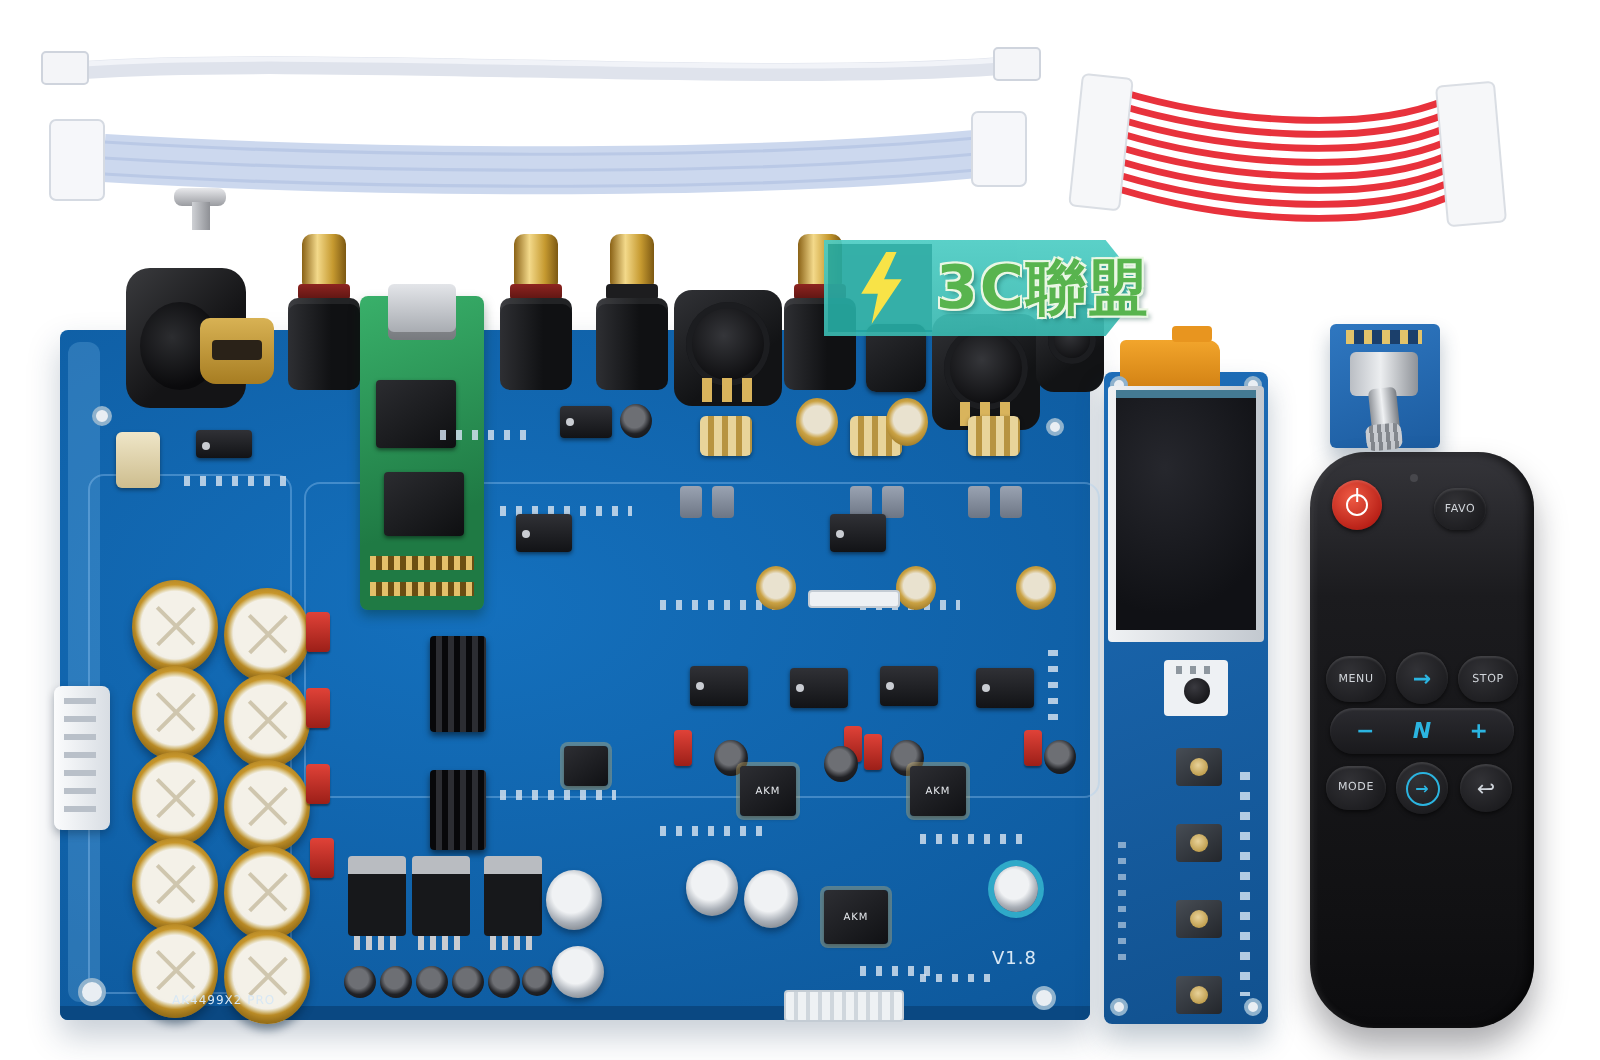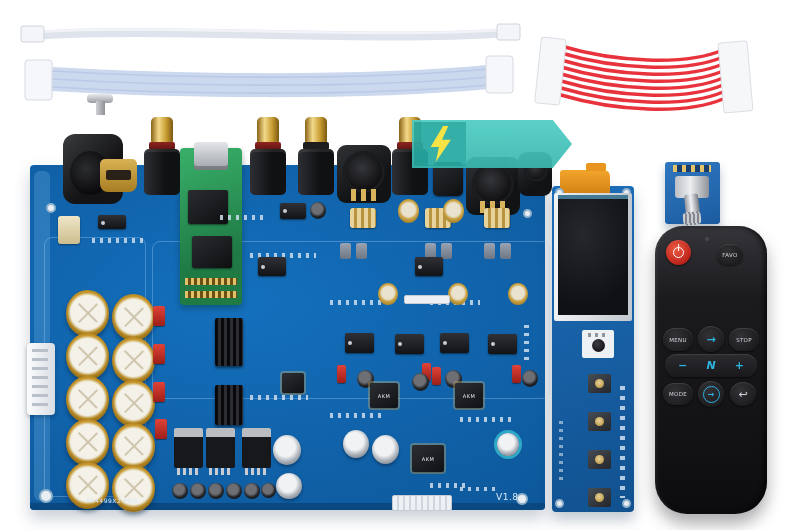--- a/index.html
+++ b/index.html
@@ -367,21 +367,21 @@
     <div class="cap-silver" style="left:243px;top:270px;width:28px;height:30px;"></div>
     <div class="cap-silver" style="left:246px;top:308px;width:26px;height:26px;"></div>
     <div class="cap-silver" style="left:313px;top:265px;width:26px;height:28px;"></div>
     <div class="cap-silver" style="left:342px;top:270px;width:27px;height:29px;"></div>
     <div class="cap-silver cyan" style="left:467px;top:268px;width:22px;height:23px;"></div>
 
     <div class="white-header-h" style="left:362px;top:330px;width:60px;height:16px;background:repeating-linear-gradient(90deg,#eef1f4 0 4px,#cfd6dd 4px 6px);"></div>
     <div class="smd-row" style="left:430px;top:322px;width:38px;height:4px;"></div>
 
     <div class="silk" style="left:56px;top:332px;">AK4499X2 PRO</div>
-    <div class="silk" style="left:466px;top:327px;font-size:9px;">V1.8</div>
+    <div class="silk" style="left:466px;top:310px;font-size:9px;">V1.8</div>
   </div>
 
   <div id="display-module">
     <div class="flex-cable"></div>
     <div class="hole" style="left:3px;top:2px;width:9px;height:9px;"></div>
     <div class="hole" style="left:70px;top:2px;width:9px;height:9px;"></div>
     <div class="hole" style="left:3px;top:313px;width:9px;height:9px;"></div>
     <div class="hole" style="left:70px;top:313px;width:9px;height:9px;"></div>
     <div class="lcd-frame">
       <div class="lcd-strip"></div>
@@ -441,14 +441,15 @@
     <div class="rbtn" style="left:75px;top:156px;width:26px;height:24px;">
       <span style="font-size:11px;color:#cfd4da;">↩</span>
     </div>
   </div>
 
   <div class="wm-banner">
     <div class="wm-boltbox">
       <div class="wm-bolt"></div>
     </div>
   </div>
+  <div class="wm-union-text">3C聯盟</div>
 
 </div>
 
 </body></html>

